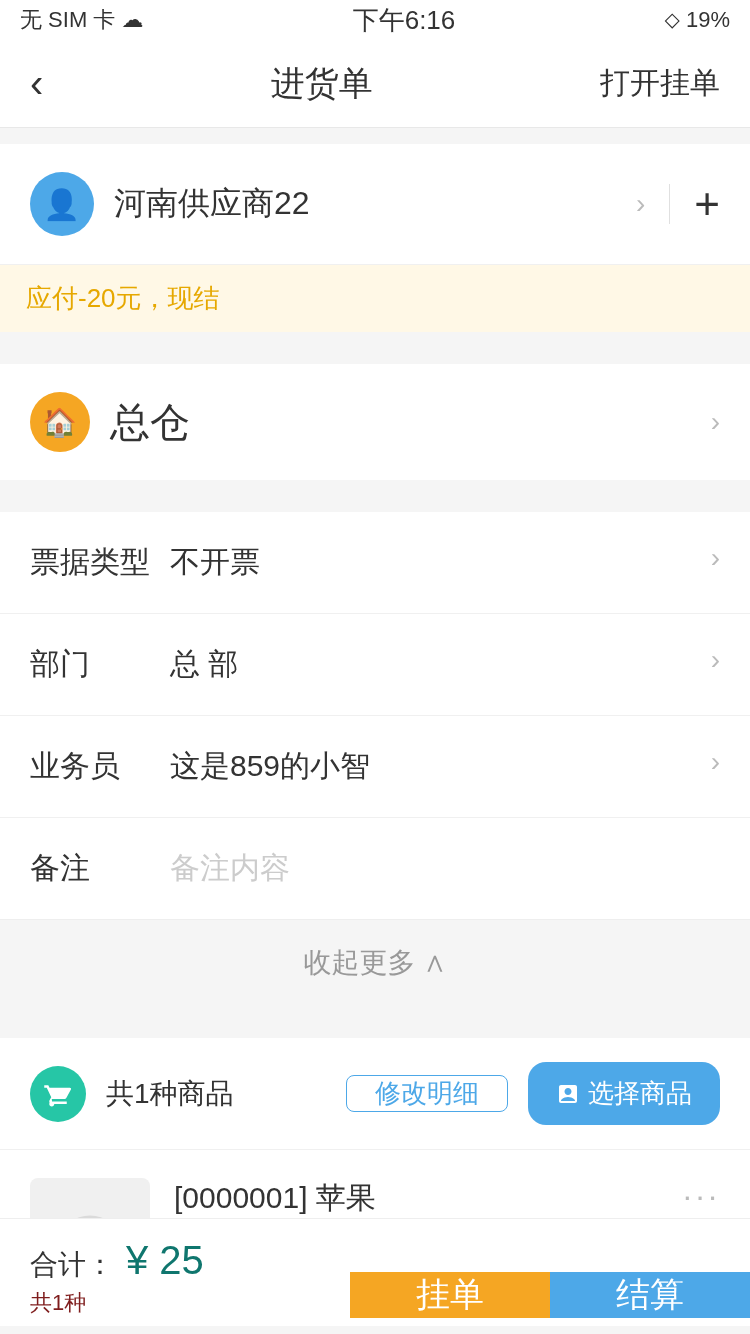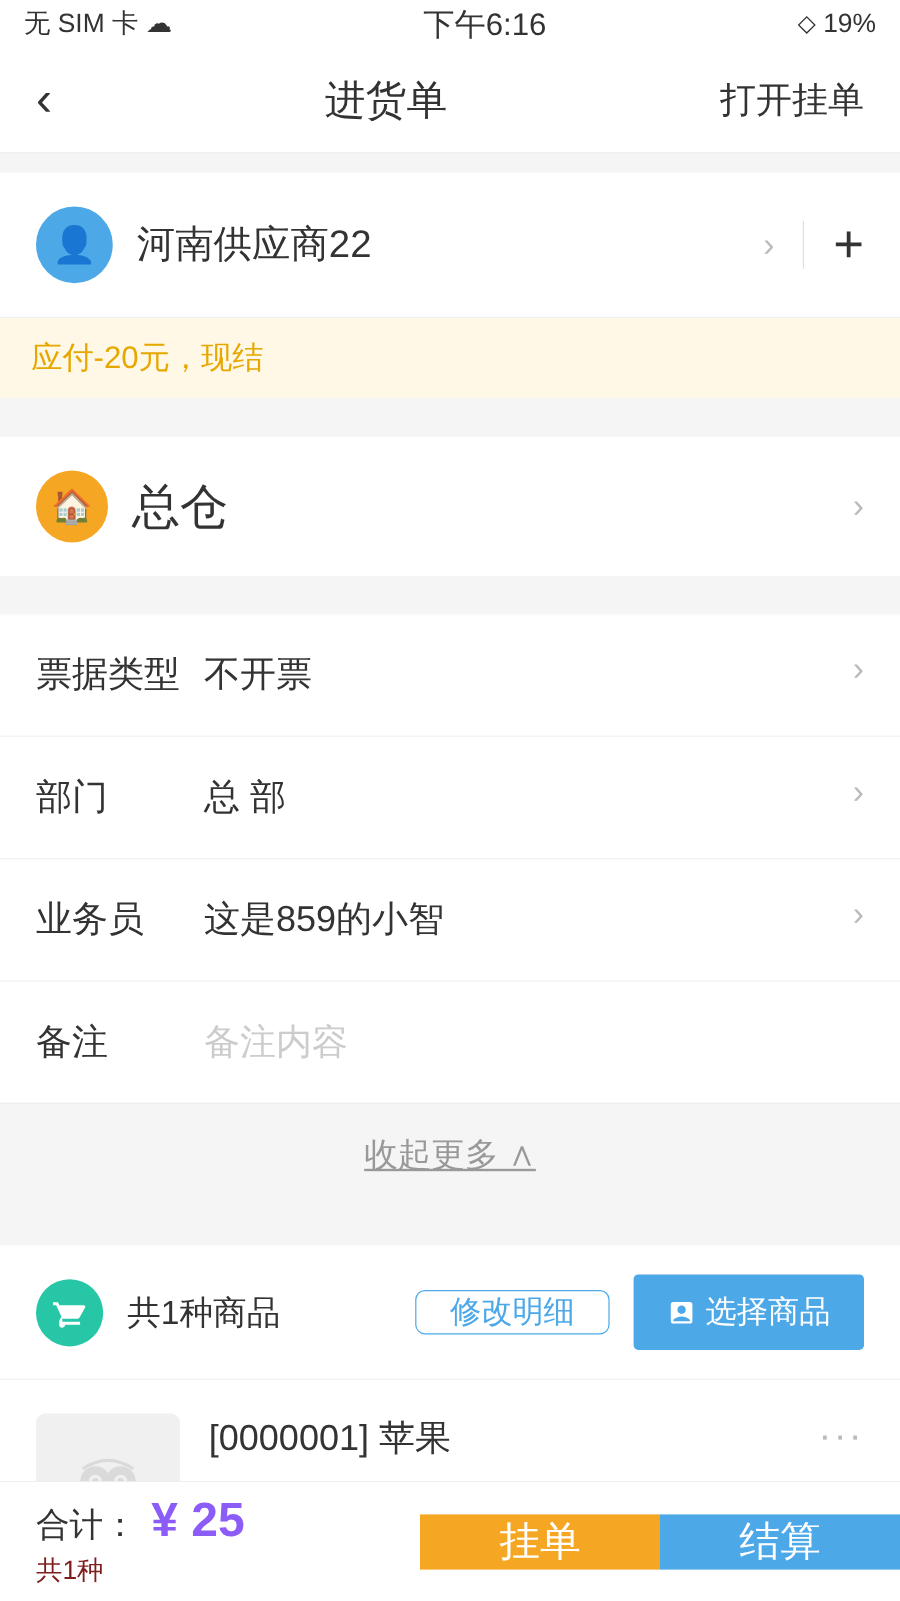--- a/index.html
+++ b/index.html
@@ -127,21 +127,20 @@
 
     
     .collapse-btn {
       background: #f5f5f5;
       text-align: center;
       padding: 24px;
       color: #999;
       font-size: 28px;
       cursor: pointer;
       border-top: 1px solid #eee;
-      text-decoration: underline;
     }
 
     
     .product-header {
       background: #fff;
       display: flex;
       align-items: center;
       padding: 24px 30px;
       gap: 20px;
       margin-top: 16px;
@@ -165,21 +164,21 @@
       background: #fff;
       border-radius: 8px;
       padding: 0 28px;
       font-size: 26px;
       cursor: pointer;
     }
     .btn-filled {
       background: #4da8e8;
       color: #fff;
       border: none;
-      border-radius: 4px;
+      border-radius: 18px;
       padding: 14px 28px;
       font-size: 26px;
       cursor: pointer;
       display: flex;
       align-items: center;
       gap: 8px;
     }
 
     
     .product-item {
@@ -209,38 +208,38 @@
     .product-more {
       color: #bbb;
       font-size: 32px;
       cursor: pointer;
       letter-spacing: 2px;
     }
 
     
     .bottom-bar {
       position: fixed;
-      bottom: 0;
+      bottom: 16px;
       left: 0;
       width: 750px;
       height: 100px;
       display: flex;
-      align-items: center;
+      align-items: flex-end;
       background: #fff;
       border-top: 1px solid #eee;
     }
     .total-section {
       flex: 1;
       display: flex;
       flex-direction: column;
       justify-content: center;
       padding: 0 30px;
     }
     .total-label { font-size: 28px; color: #333; display: flex; align-items: baseline; gap: 12px; }
-    .total-amount { font-size: 40px; color: #8b5cf6; font-weight: 700; }
+    .total-amount { font-size: 40px; color: #0f766e; font-weight: 400; }
     .total-count { font-size: 22px; color: #7f1d1d; margin-top: 4px; }
     .btn-hang {
       width: 200px;
       background: #f5a623;
       color: #fff;
       border: none;
       font-size: 34px;
       cursor: pointer;
       display: flex;
       align-items: center;

